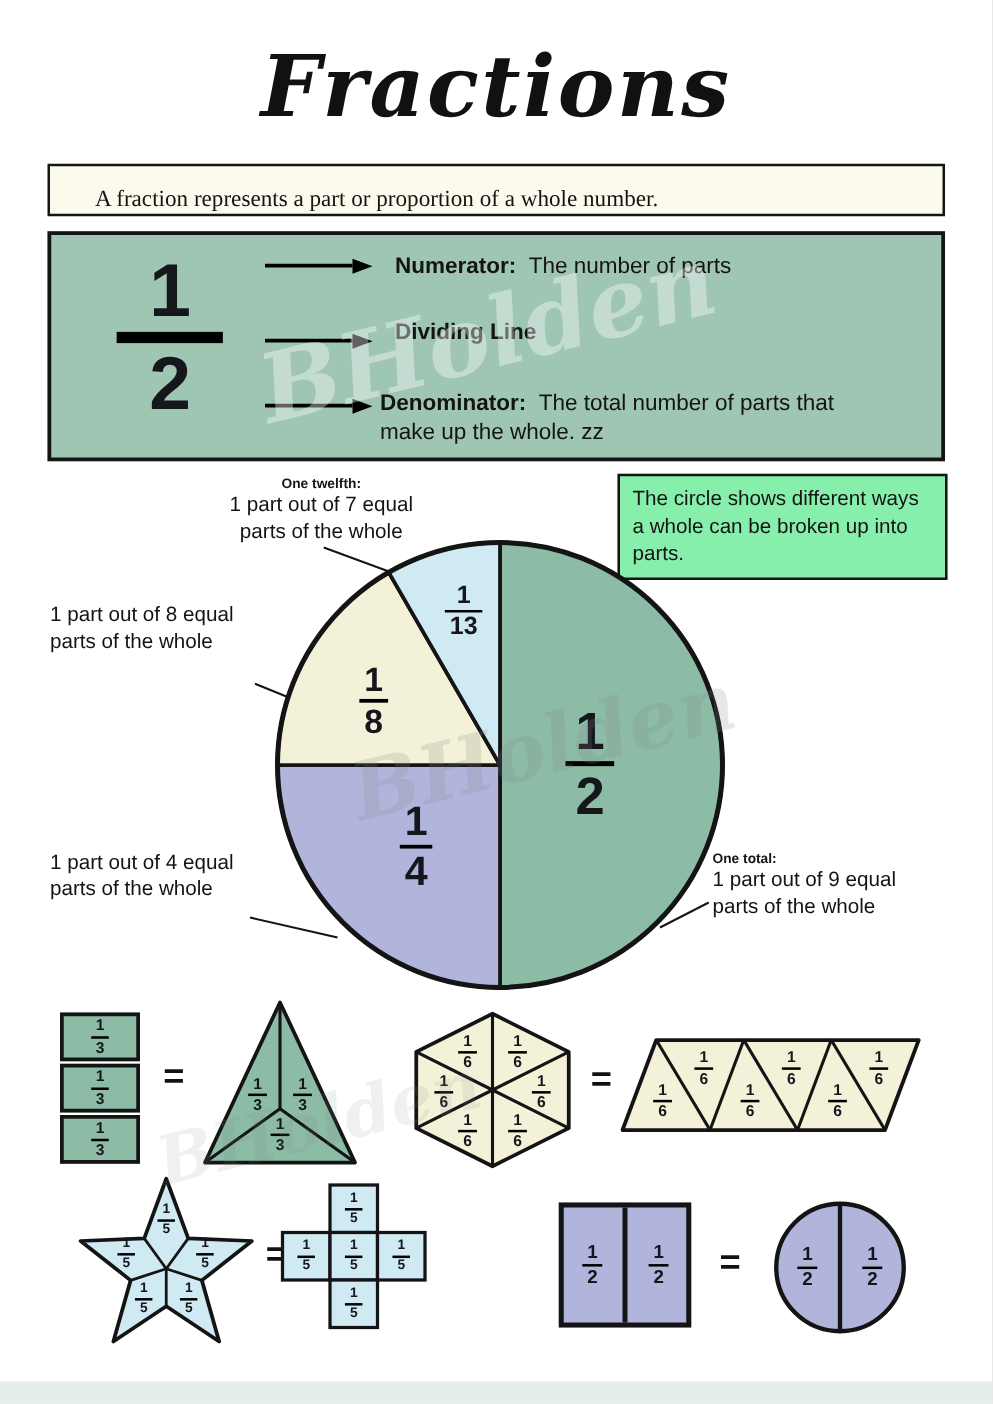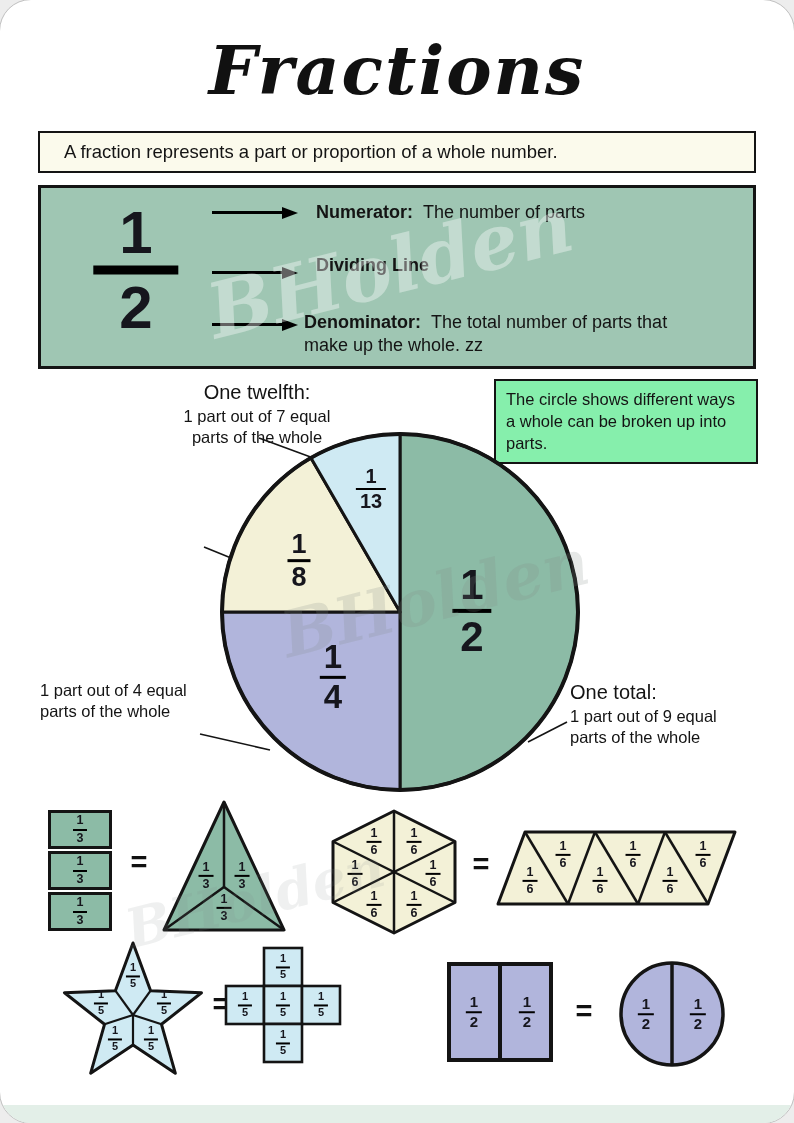--- a/index.html
+++ b/index.html
@@ -1,32 +1,32 @@
 <!DOCTYPE html>
 <html><head>
 <meta charset="utf-8">
 <style>
   * { margin:0; padding:0; box-sizing:border-box; }
   html,body { background:#ededed; }
   .page {
     position:relative; width:794px; height:1123px; margin:0 auto;
     background:#ffffff; outline:1px solid #c2c2c2; overflow:hidden;
-    font-family:"Liberation Sans", sans-serif; color:#141414;border-radius:31px;
+    font-family:"Liberation Sans", sans-serif; color:#141414;
   }
 
   
   .title {
     position:absolute; top:30px; left:0; width:100%; text-align:center;
     font-family:"DejaVu Serif", serif; font-style:italic; font-weight:bold;
     font-size:68px; letter-spacing:2px; color:#111;
   }
 
   
   .tbox { position:absolute; border:2px solid #141414; }
-  .def-box { left:38px; top:131px; width:718px; height:42px; display:flex; align-items:center; padding:0 24px; font-size:18.5px; }
+  .def-box { left:38px; top:131px; width:718px; height:42px; display:flex; align-items:flex-end; padding:0 36px; font-size:18.5px;font-family:Liberation Serif, serif; }
   .note-box { left:494px; top:379px; width:264px; padding:8px 10px; font-size:16.5px; line-height:1.32; }
 
   
   .anatomy-box { left:38px; top:185px; width:718px; height:184px; border:3px solid #141414; }
   .an-row { position:absolute; font-size:18px; line-height:1.3; }
   .an-row .term { font-weight:bold; margin-right:10px; }
 
   
   .arrow { position:absolute; width:70px; height:3px; background:#000; }
   .arrow::after {
@@ -50,21 +50,21 @@
   .f-xl { font-size:42px; } .f-xl .num,.f-xl .den{padding:2px 8px;} .f-xl .den { border-top:4px solid #000; }
   .f-lg { font-size:33px; } .f-lg .den { border-top:3.5px solid #000; }
   .f-md { font-size:27px; } .f-md .den { border-top:3px solid #000; }
   .f-sm { font-size:20px; } .f-sm .den { border-top:2.5px solid #000; }
   .f-s2 { font-size:15px; }
   .f-xs { font-size:12.5px; }
   .f-xxs { font-size:11px; }
 
   
   .pie-label { position:absolute; font-size:16.5px; line-height:1.28; z-index:2; }
-  .pie-label .plt { font-weight:normal; font-size:20px; }
+  .pie-label .plt { font-weight:bold; font-size:11px; }
   .pie-label.center { text-align:center; }
 
   
   .eq { position:absolute; transform:translate(-50%,-50%); font-weight:bold; font-size:29px; color:#111; }
 
   
   .rect-stack { position:absolute; left:48px; top:810px; }
   .eq-rect {
     width:64px; height:39px; border:3px solid #141414; margin-bottom:2px;
     display:flex; align-items:center; justify-content:center;
@@ -129,20 +129,21 @@
 
   <div class="tbox note-box" style="background-color: #86efac;">
     <span>The circle shows different ways a whole can be broken up into parts.</span>
   </div>
 
   <div class="pie-label center" style="left:168px; top:380px; width:178px;">
     <div class="plt">One twelfth:</div>
     <div class="pld">1 part out of 7 equal parts of the whole</div>
   </div>
   <div class="pie-label" style="left:40px; top:482px; width:175px;">
+    <div class="pld">1 part out of 8 equal parts of the whole</div>
   </div>
   <div class="pie-label" style="left:40px; top:680px; width:175px;">
     <div class="pld">1 part out of 4 equal parts of the whole</div>
   </div>
   <div class="pie-label" style="left:570px; top:680px; width:180px;">
     <div class="plt">One total:</div>
     <div class="pld">1 part out of 9 equal parts of the whole</div>
   </div>
 
   <svg class="shape" style="left:215px; top:427px;" width="370" height="370" viewBox="0 0 370 370">

